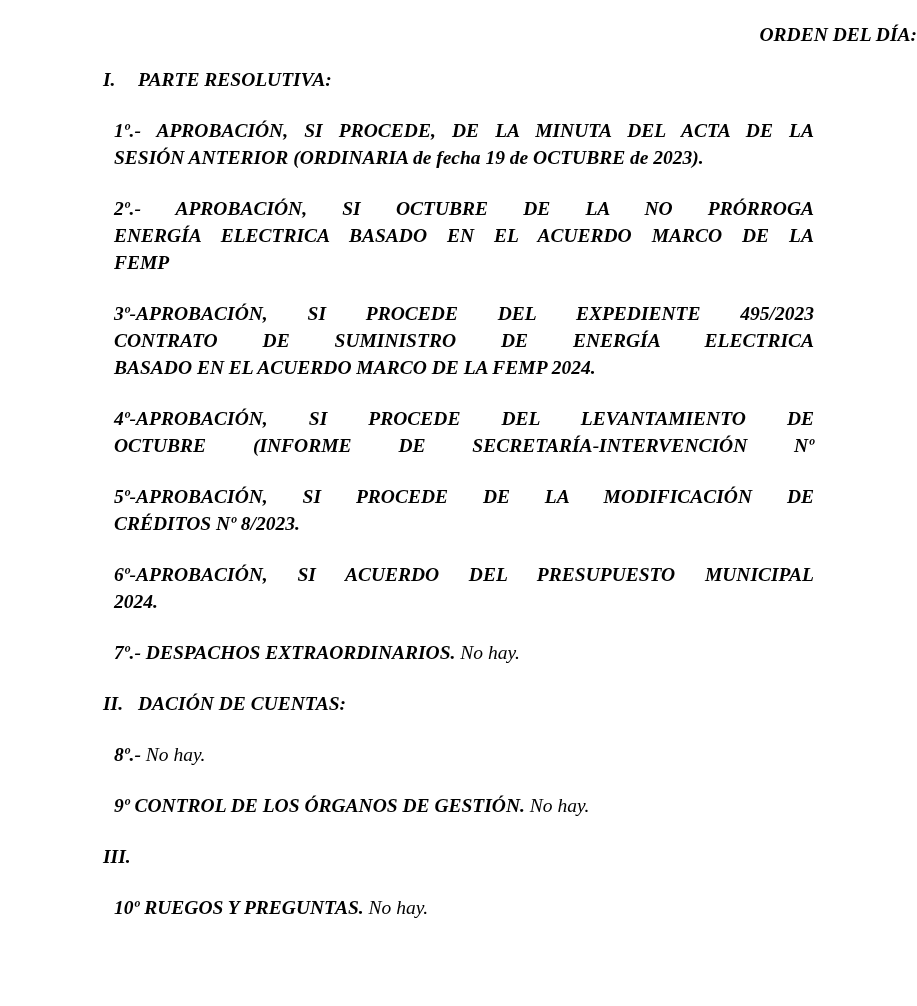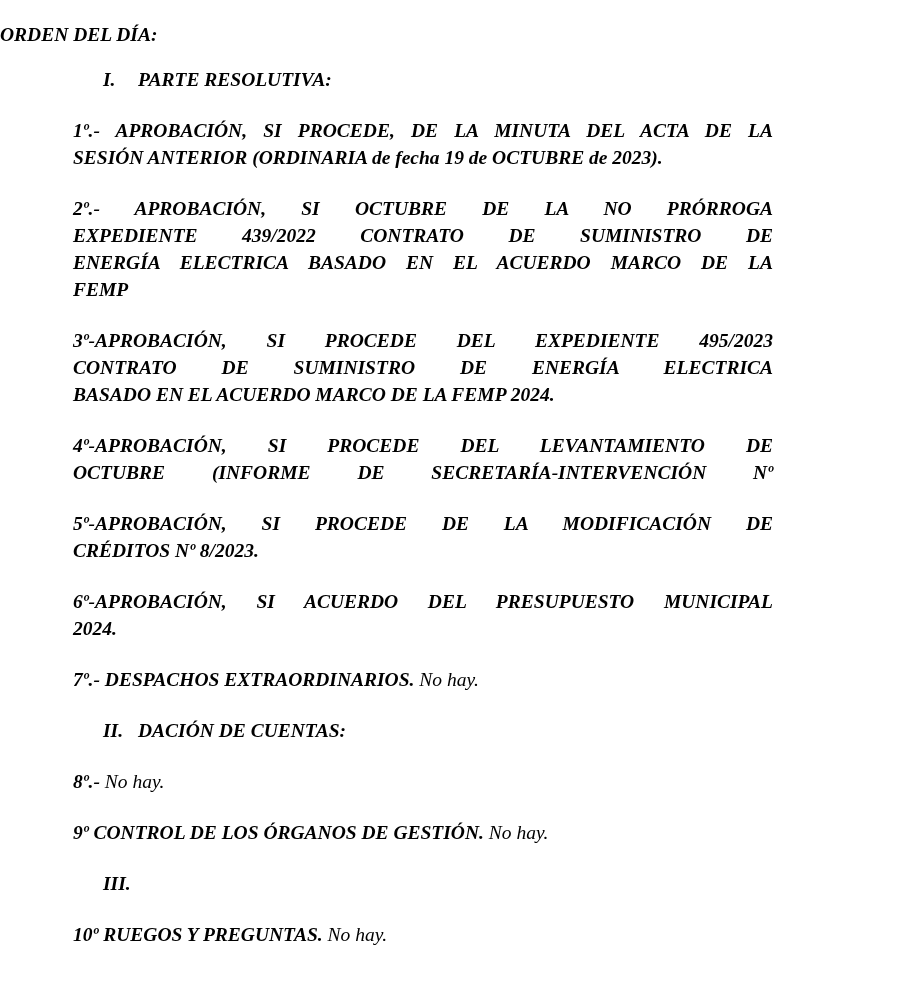--- a/index.html
+++ b/index.html
@@ -16,39 +16,39 @@
     font-family: "Liberation Serif", serif;
     font-style: italic;
     box-sizing: border-box;
     padding-top: 21px;
     overflow: hidden;
   }
   .doc-title {
     font-weight: bold;
     font-size: 19.5px;
     line-height: 27px;
-    text-align: left;
+    text-align: right;
     margin: 0 0 18px 0;
   }
   .section-heading {
     display: flex;
     padding-left: 103px;
     font-weight: bold;
     font-size: 19.5px;
     line-height: 27px;
     margin: 0 0 24px 0;
   }
   .section-num {
     flex: 0 0 35px;
   }
   .section-label {
     flex: 1 1 auto;
   }
   .para {
-    margin: 0 0 24px 73px;
+    margin: 0 0 24px 114px;
     width: 700px;
     font-size: 19.5px;
     line-height: 27px;
   }
   .line {
     white-space: nowrap;
   }
   .line.fill {
     text-align: justify;
     text-align-last: justify;
@@ -71,21 +71,20 @@
       <div class="section-heading">
         <span class="section-num">I.</span>
         <span class="section-label">PARTE RESOLUTIVA:</span>
       </div>
       <div class="para">
         <div class="line fill"><span class="seg-bold">1º.- APROBACIÓN, SI PROCEDE, DE LA MINUTA DEL ACTA DE LA</span></div>
         <div class="line"><span class="seg-bold">SESIÓN ANTERIOR (ORDINARIA de fecha 19 de OCTUBRE de 2023).</span></div>
       </div>
       <div class="para">
         <div class="line fill"><span class="seg-bold">2º.- APROBACIÓN, SI OCTUBRE DE LA NO PRÓRROGA</span></div>
-        <div class="line fill"><span class="seg-bold">EXPEDIENTE 439/2022 CONTRATO DE SUMINISTRO DE</span></div>
         <div class="line fill"><span class="seg-bold">ENERGÍA ELECTRICA BASADO EN EL ACUERDO MARCO DE LA</span></div>
         <div class="line"><span class="seg-bold">FEMP</span></div>
       </div>
       <div class="para">
         <div class="line fill"><span class="seg-bold">3º-APROBACIÓN, SI PROCEDE DEL EXPEDIENTE 495/2023</span></div>
         <div class="line fill"><span class="seg-bold">CONTRATO DE SUMINISTRO DE ENERGÍA ELECTRICA</span></div>
         <div class="line"><span class="seg-bold">BASADO EN EL ACUERDO MARCO DE LA FEMP 2024.</span></div>
       </div>
       <div class="para">
         <div class="line fill"><span class="seg-bold">4º-APROBACIÓN, SI PROCEDE DEL LEVANTAMIENTO DE</span></div>

